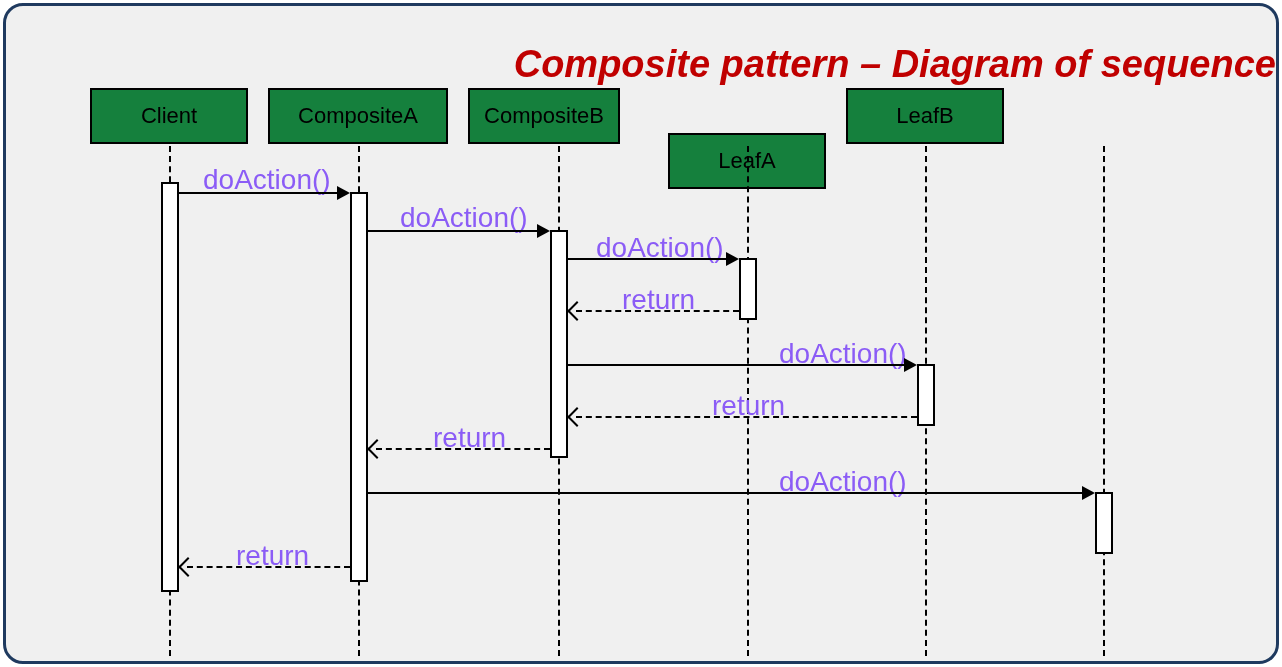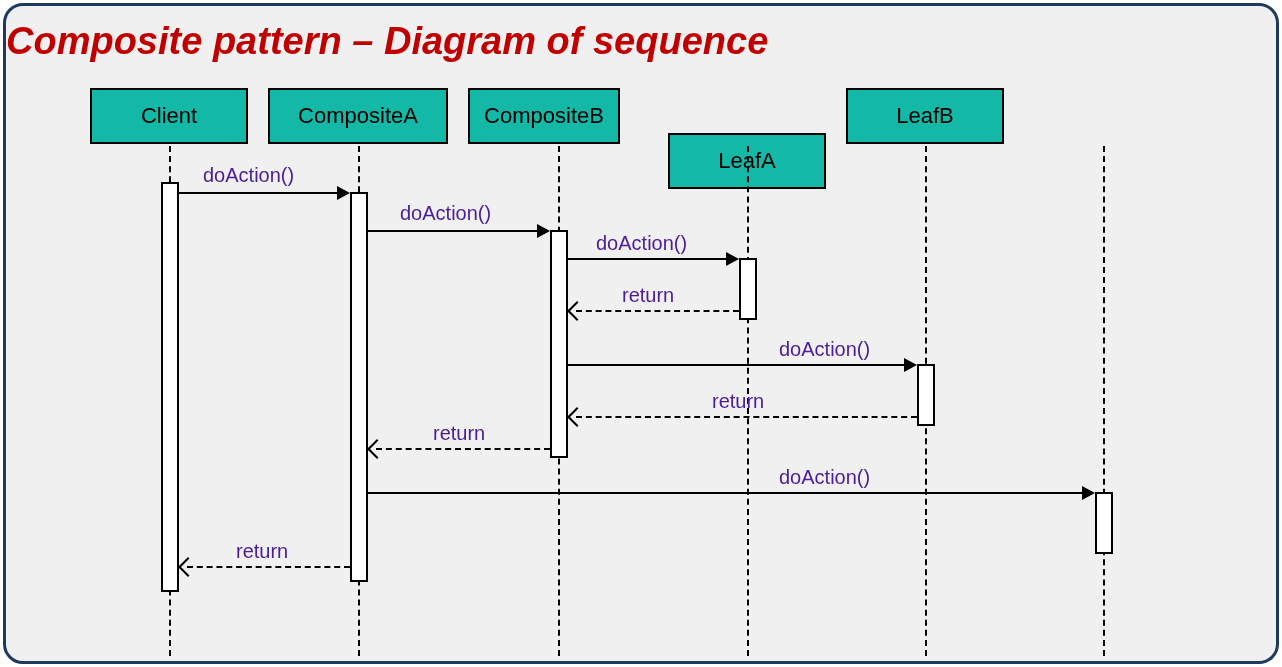--- a/index.html
+++ b/index.html
@@ -13,39 +13,40 @@
       width: 1276px;
       height: 661px;
       margin: 3px;
       border: 3px solid #1f3a5f;
       border-radius: 20px;
       background: #f0f0f0;
       position: relative;
       overflow: hidden;
     }
     .title {
-      text-align: left;
+      text-align: right;
       font-size: 38px;
       font-weight: bold;
       font-style: italic;
       color: #c00000;
       padding: 14px 0 10px;
+      margin-top: 23px;
     }
     .diagram {
       position: absolute;
       top: 76px;
       left: 0;
       width: 100%;
       height: 580px;
     }
     .participant-box {
       position: absolute;
       top: 6px;
       border: 2px solid #000;
-      background: #14b8a6;
+      background: #15803d;
       text-align: center;
       font-size: 22px;
       padding: 14px 0;
       height: 56px;
       display: flex;
       align-items: center;
       justify-content: center;
     }
     .lifeline {
       position: absolute;
@@ -81,22 +82,22 @@
     .arrow-head.open-left {
       width: 14px;
       height: 14px;
       border-left: 2px solid #000;
       border-bottom: 2px solid #000;
       transform: rotate(45deg);
       background: none;
     }
     .msg-label {
       position: absolute;
-      font-size: 20px;
-      color: #4c1d95;
+      font-size: 28px;
+      color: #8b5cf6;
       text-align: center;
       white-space: nowrap;
     }
   </style>
 </head>
 <body>
 
 <div class="frame">
   <div class="title">Composite pattern – Diagram of sequence</div>
 

